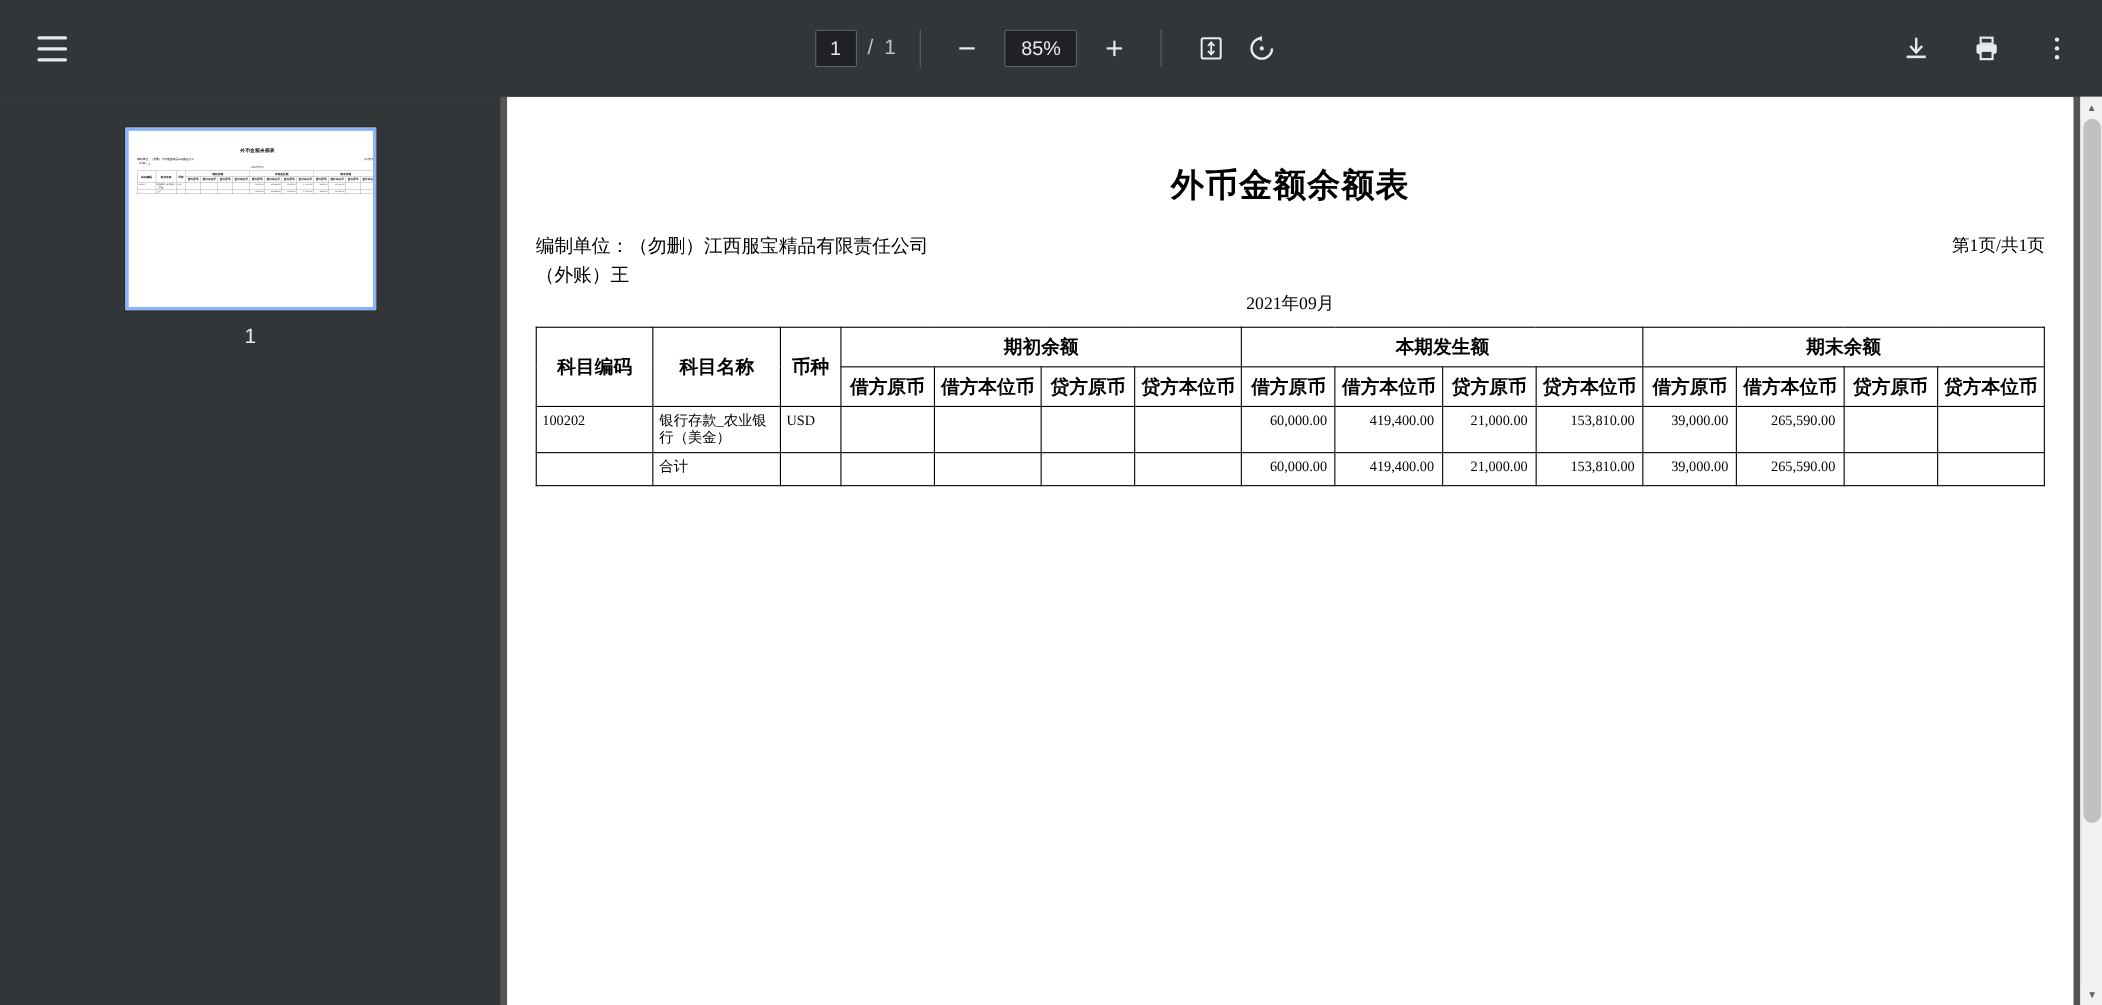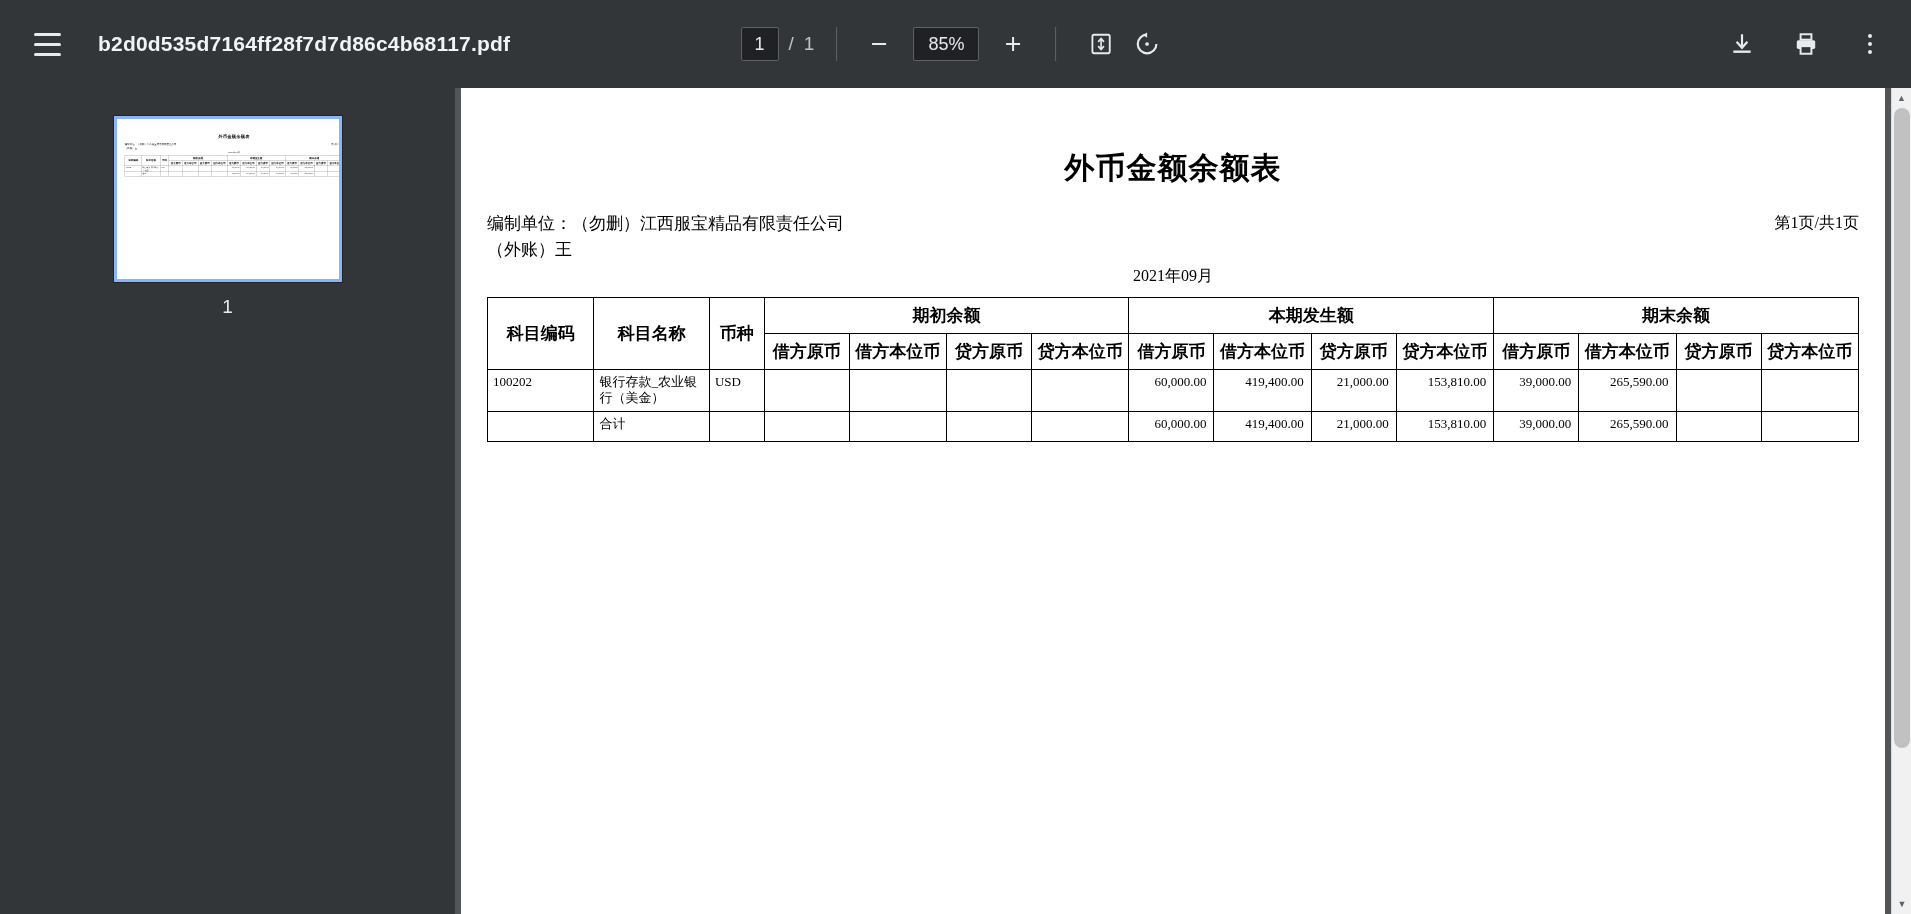--- a/index.html
+++ b/index.html
@@ -279,21 +279,20 @@
 <body>
 
 <div id="toolbar">
 
   <div id="hamburger">
     <span></span>
     <span></span>
     <span></span>
   </div>
 
-  <div id="doc-title">b2d0d535d7164ff28f7d7d86c4b68117.pdf</div>
 
   <div id="center-group">
     <div class="pagebox">
       <input id="page-input" type="text" value="1" style="">
       <span class="slash">/</span>
       <span id="page-count">1</span>
     </div>
 
     <div class="divider"></div>
 

